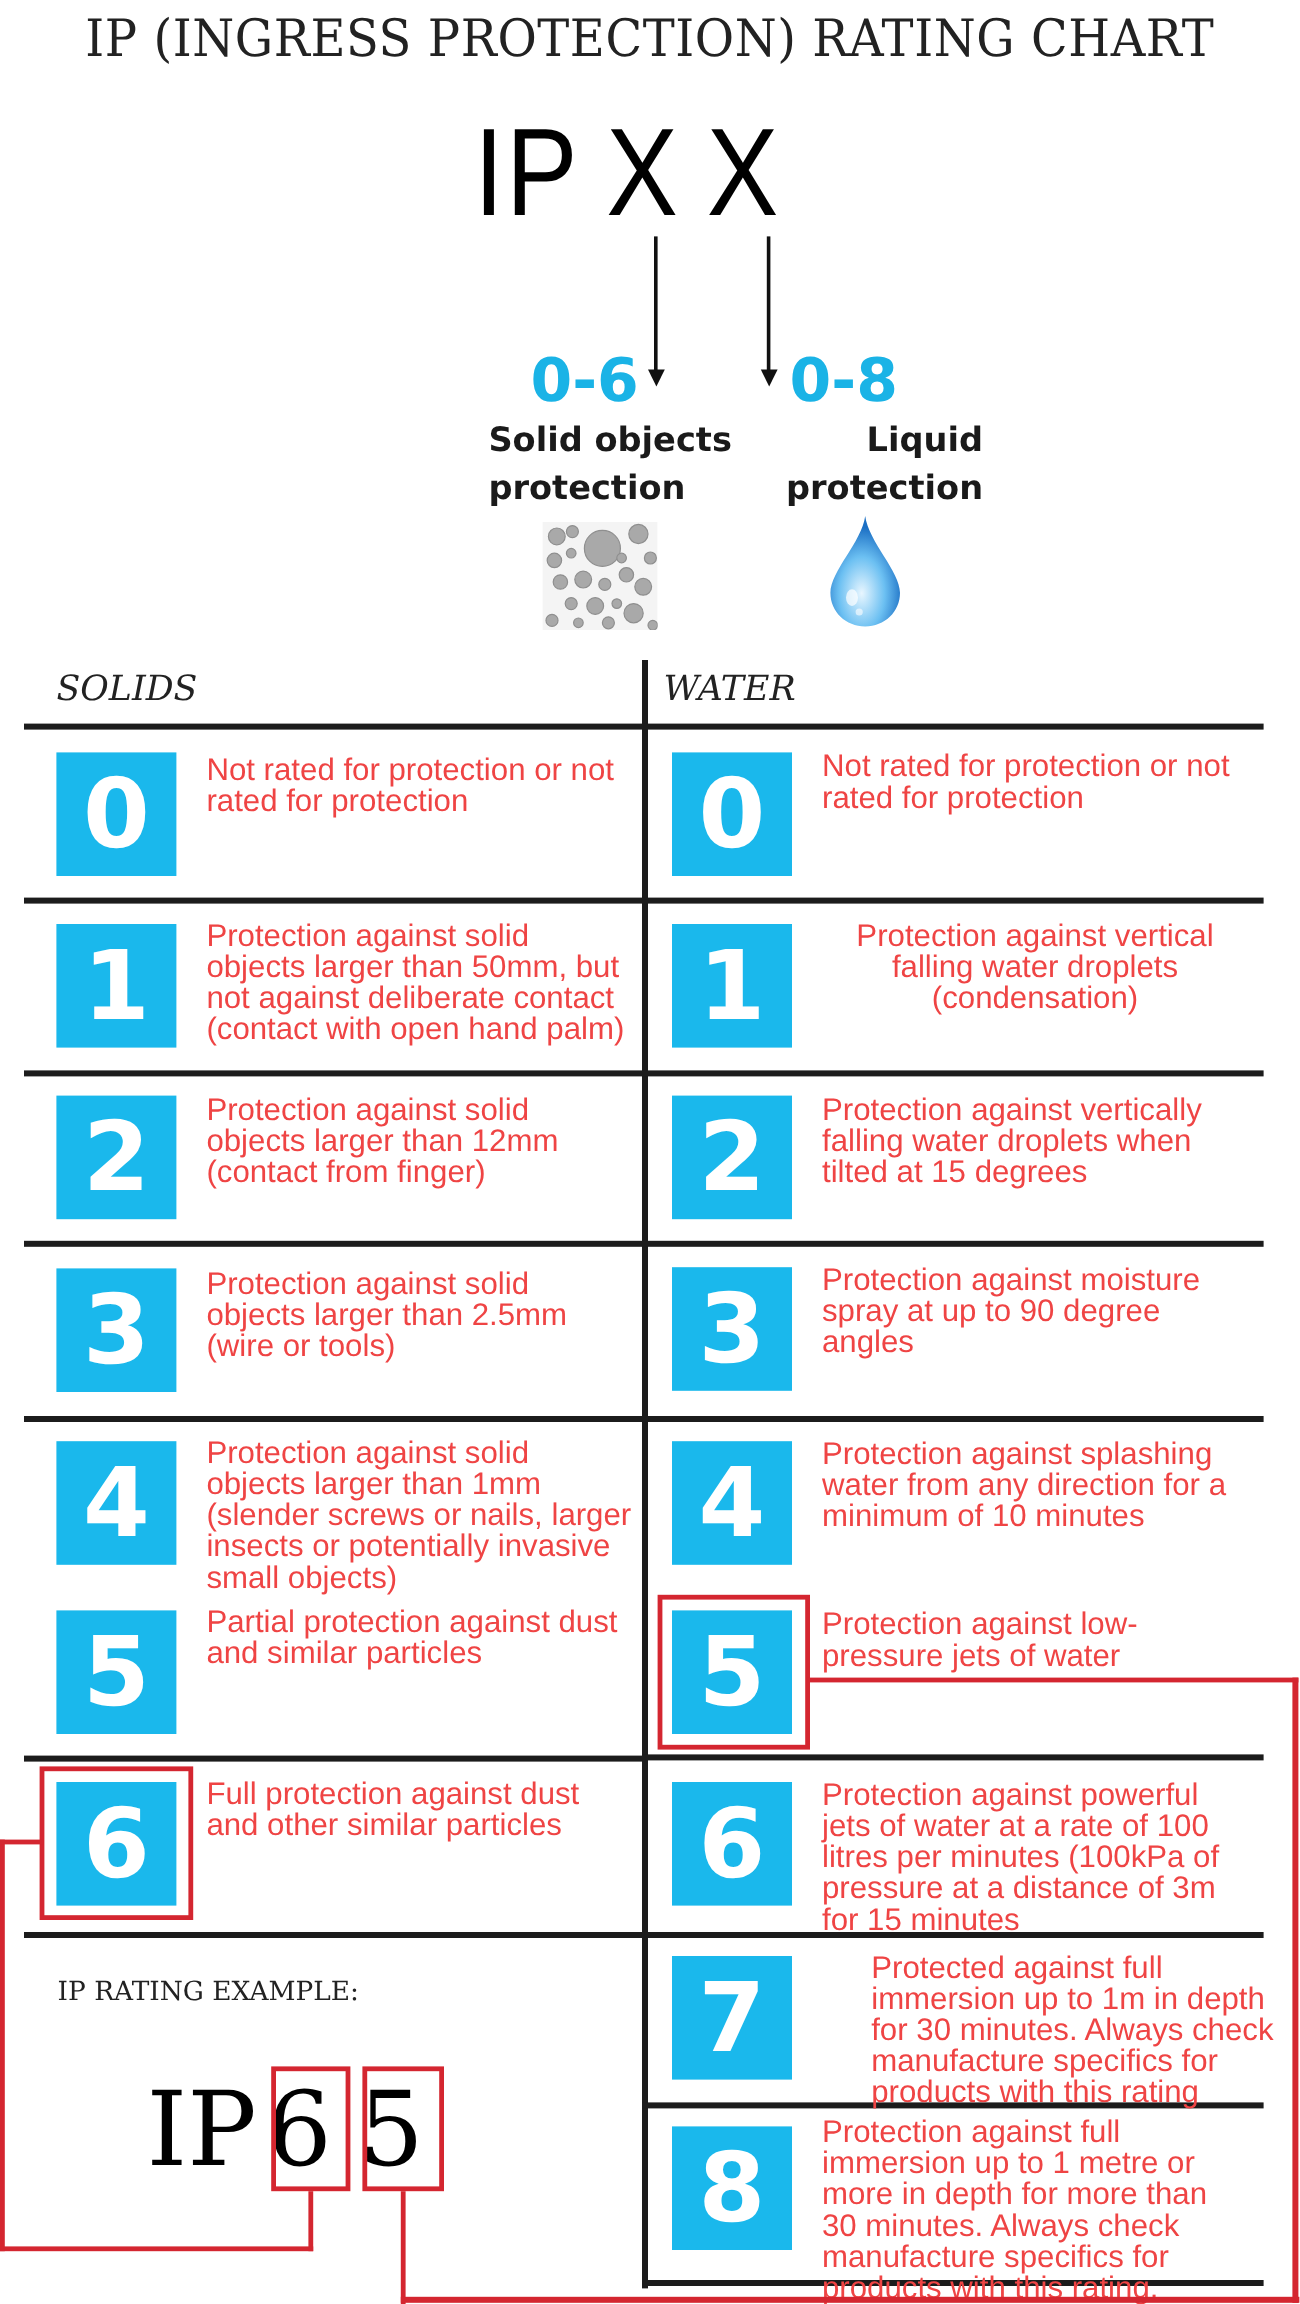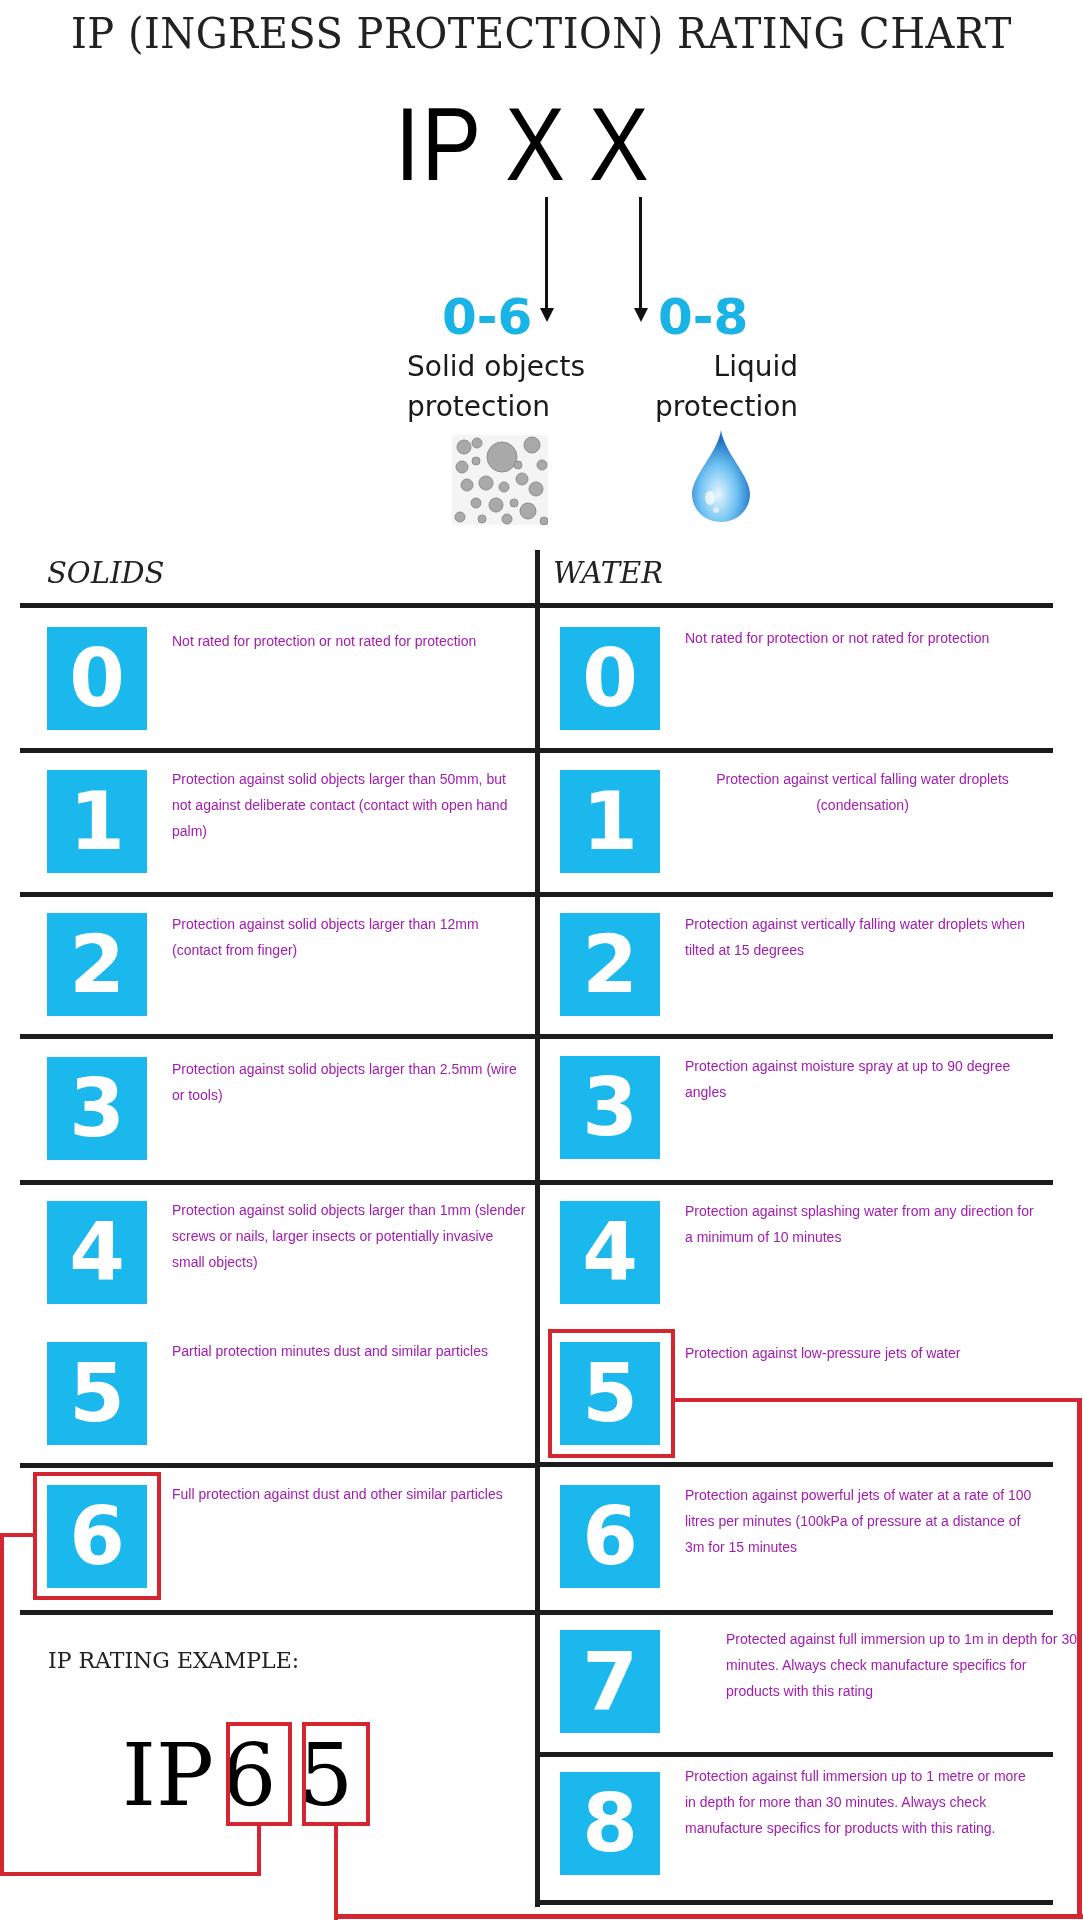--- a/index.html
+++ b/index.html
@@ -3,26 +3,26 @@
 <meta charset="utf-8">
 <style>
   html, body { margin:0; padding:0; background:#ffffff; }
   body { width:1083px; height:1920px; position:relative; overflow:hidden; font-family:"Liberation Sans", sans-serif; color:#1a1a1a; }
   .abs { position:absolute; }
   .title { left:0; top:8px; width:1083px; text-align:center; font-family:"DejaVu Serif", serif; font-size:43px; letter-spacing:0.5px; color:#222; transform:scaleX(0.93); }
   .ipxx { left:395px; top:92px; font-family:"Liberation Sans", sans-serif; font-size:104px; font-weight:400; color:#000; letter-spacing:2px; white-space:nowrap; transform:scaleX(0.86); transform-origin:left top; line-height:1; }
   .arrow-line { width:3px; background:#111; }
   .arrow-head { width:0; height:0; border-left:7px solid transparent; border-right:7px solid transparent; border-top:14px solid #111; }
   .range { font-family:"DejaVu Sans", sans-serif; font-weight:bold; color:#1ab3e6; font-size:50px; line-height:1; }
-  .range-label { font-family:"DejaVu Sans", sans-serif; font-weight:normal; color:#1a1a1a; font-size:28px; line-height:40px; }
+  .range-label { font-family:"DejaVu Sans", sans-serif; font-weight:bold; color:#1a1a1a; font-size:28px; line-height:40px; }
   .col-head { font-family:"DejaVu Serif", serif; font-size:29px; color:#222;font-style:italic; }
   .hline { height:5px; background:#1c1c1c; }
   .vline { width:5px; background:#1c1c1c; }
   .numbox { width:100px; height:103px; background:#1ab8ec; color:#fff; font-family:"DejaVu Sans", sans-serif; font-weight:bold; font-size:80px; line-height:103px; text-align:center; }
-  .desc { font-family:"Liberation Sans", sans-serif; font-size:14px; line-height:26px; color:#a21caf; width:355px; }
+  .desc { font-family:"Liberation Sans", sans-serif; font-size:26px; line-height:26px; color:#ef4444; width:355px; }
   .red { background:#d42630; position:absolute; }
   .redbox { position:absolute; border:4px solid #d42630; box-sizing:border-box; }
   .example-label { font-family:"DejaVu Serif", serif; font-size:22px; color:#222; }
   .example-code { font-family:"DejaVu Serif", serif; font-size:86px; color:#000; line-height:1; }
 </style>
 </head>
 <body>
 
 <div class="abs title">IP (INGRESS PROTECTION) RATING CHART</div>
 
@@ -133,21 +133,21 @@
 <div class="abs desc" style="left:172px; top:1056px;">Protection against solid objects larger than 2.5mm (wire or tools)</div>
 
 <div class="abs" style="left:47px; top:1201px;">
   <div class="numbox">4</div>
 </div>
 <div class="abs desc" style="left:172px; top:1197px;">Protection against solid objects larger than 1mm (slender screws or nails, larger insects or potentially invasive small objects)</div>
 
 <div class="abs" style="left:47px; top:1342px;">
   <div class="numbox">5</div>
 </div>
-<div class="abs desc" style="left:172px; top:1338px;">Partial protection minutes dust and similar particles</div>
+<div class="abs desc" style="left:172px; top:1338px;">Partial protection against dust and similar particles</div>
 
 <div class="abs" style="left:47px; top:1485px;">
   <div class="numbox">6</div>
 </div>
 <div class="abs desc" style="left:172px; top:1481px;">Full protection against dust and other similar particles</div>
 
 <div class="abs" style="left:560px; top:627px;">
   <div class="numbox">0</div>
 </div>
 <div class="abs desc" style="left:685px; top:625px;">Not rated for protection or not rated for protection</div>

